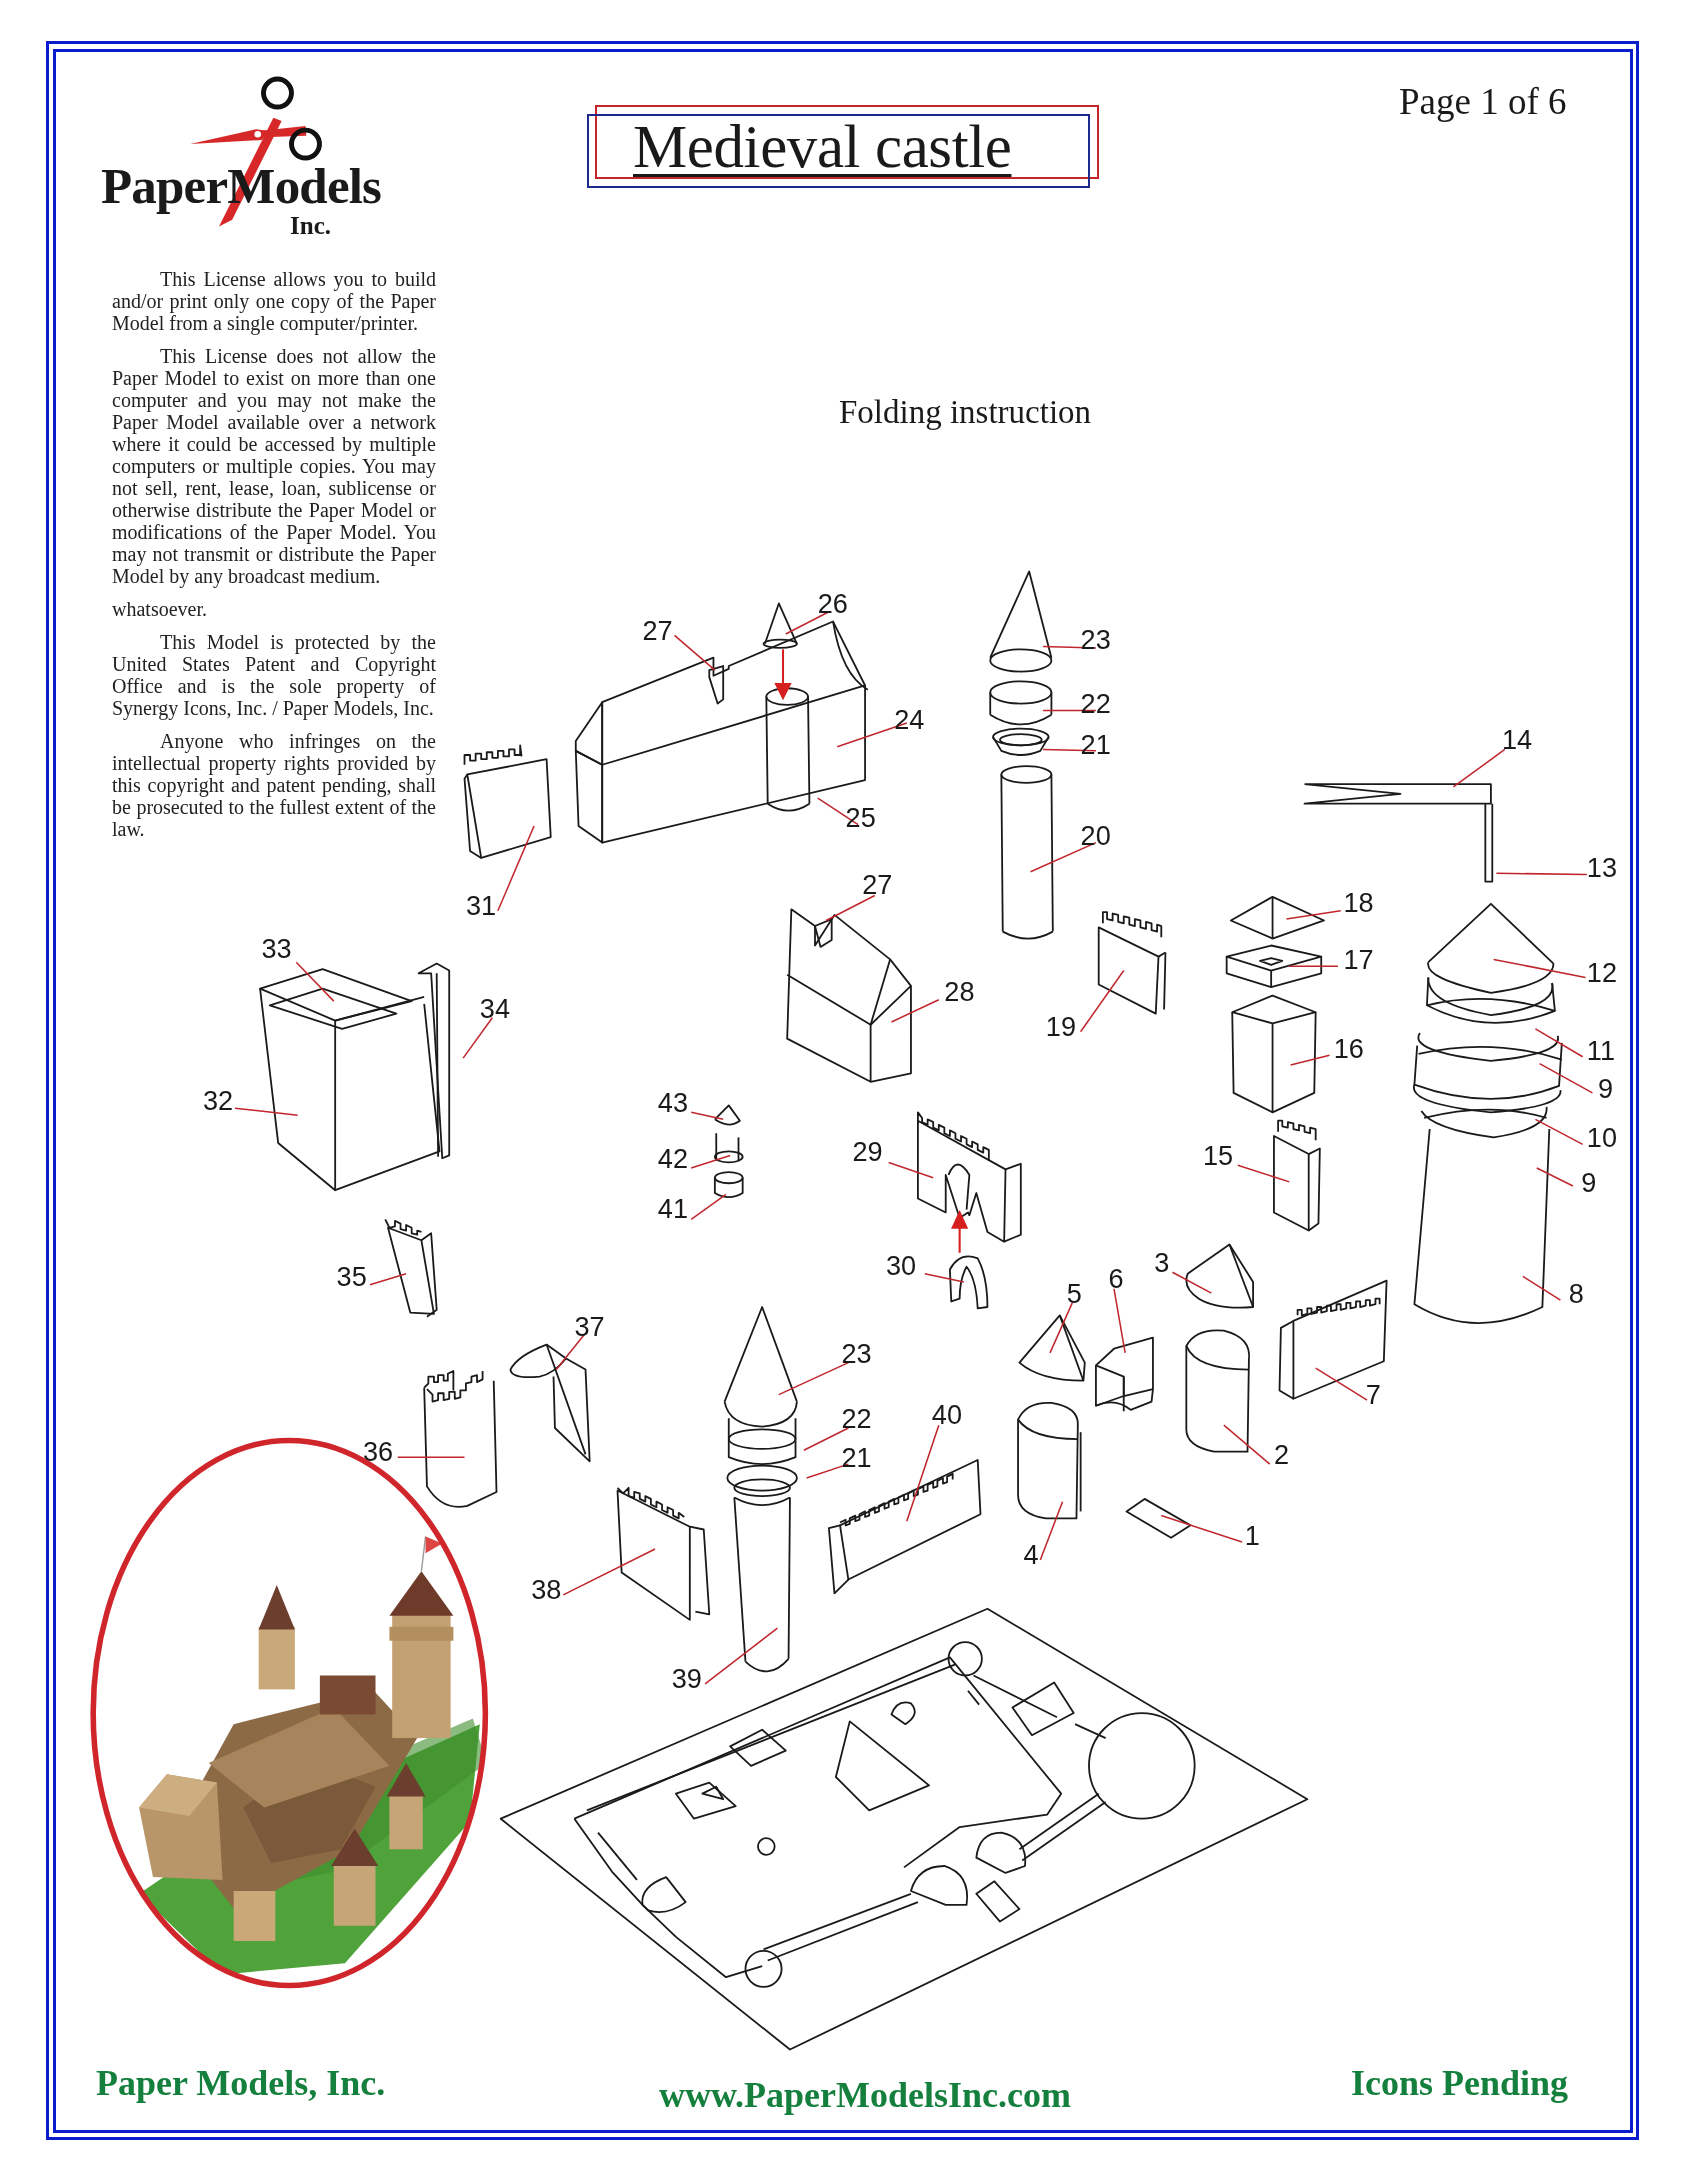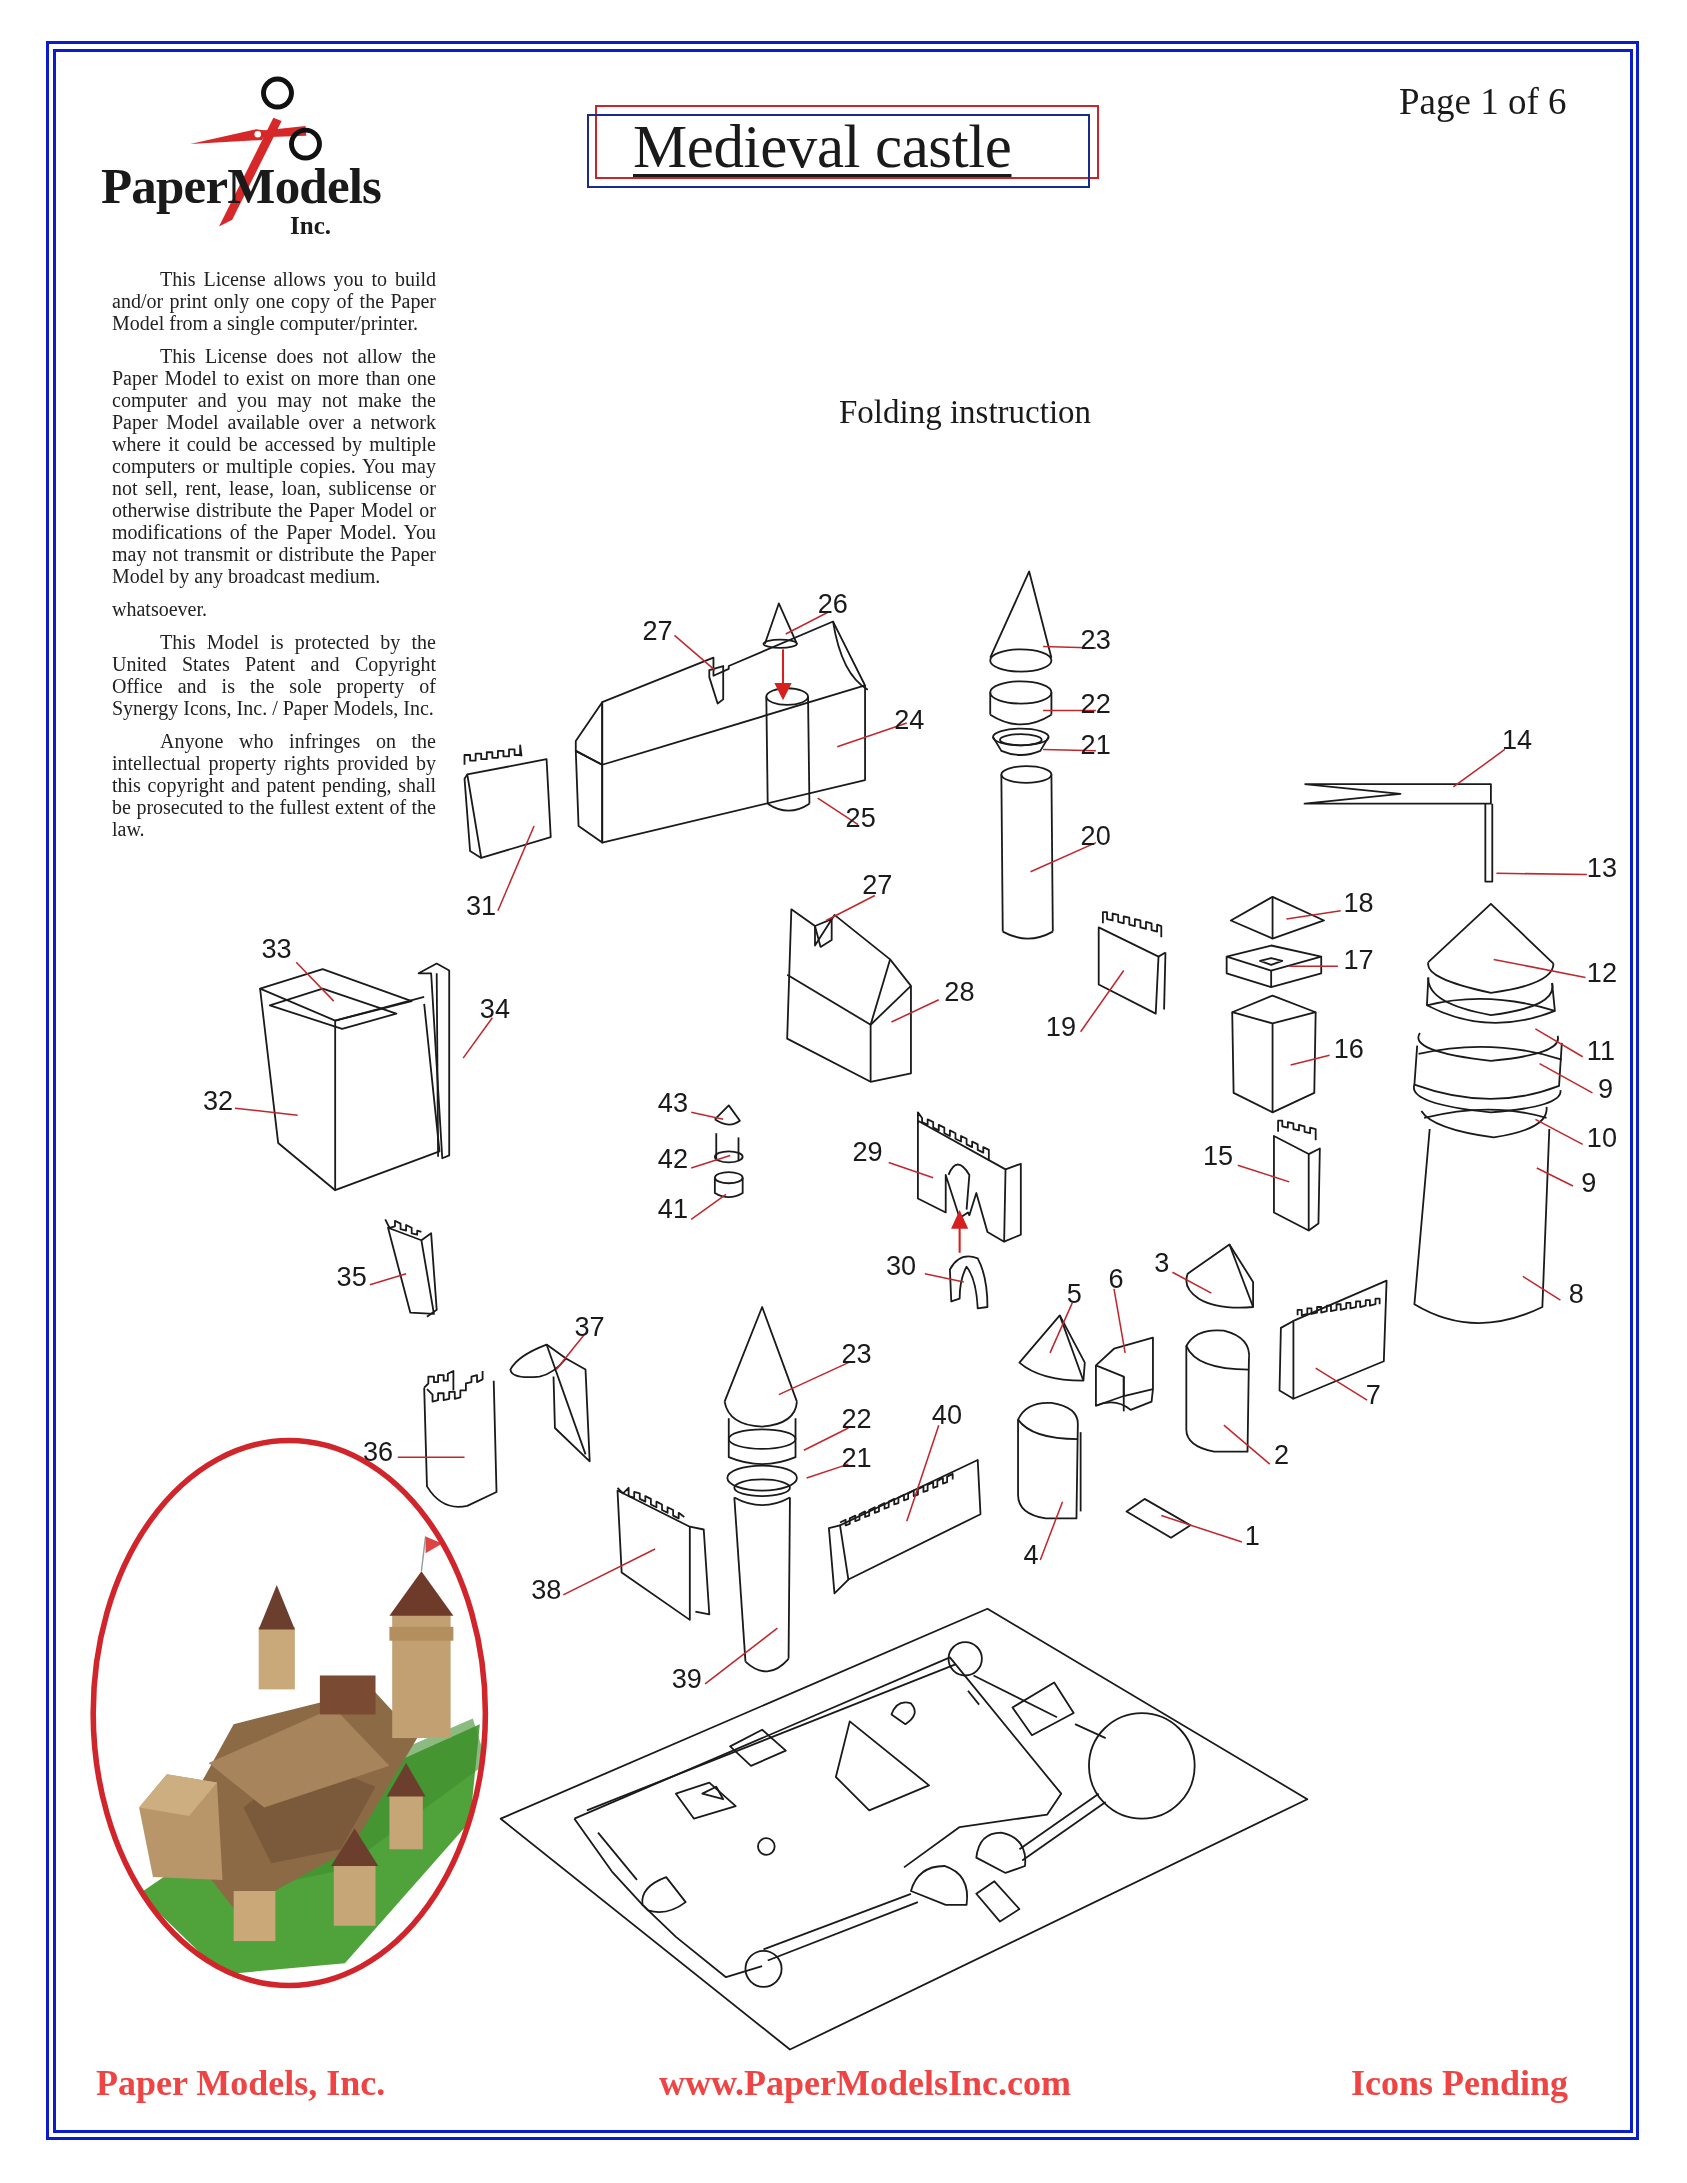--- a/index.html
+++ b/index.html
@@ -12,23 +12,23 @@
   .license { position:absolute; left:101px; top:257px; width:346px; font-size:20px; line-height:22px; text-align:justify; color:#222; }
   .license p { margin:11px; text-indent:48px; }
   .license p.noindent { text-indent:0; }
   .title-wrap { position:absolute; left:587px; top:105px; width:512px; height:82px;padding-left:24px; }
   .title-red { position:absolute; left:8.2px; top:0; width:504px; height:74px; border:2.5px solid #c8252b; box-sizing:border-box; }
   .title-blue { position:absolute; left:0; top:9px; width:503px; height:74px; border:2.5px solid #1c2a8c; box-sizing:border-box; }
   .title-text { position:absolute; left:46px; top:6.6px; font-size:61px; line-height:69px; text-decoration:underline; text-decoration-thickness:3.3px; text-underline-offset:6.6px; white-space:nowrap; letter-spacing:-0.4px; }
   .page-no { position:absolute; left:1399px; top:79px; font-size:37px; line-height:46px; white-space:nowrap; }
   .heading { position:absolute; left:839px; top:392px; font-size:33px; line-height:40px; white-space:nowrap; color:#1a1a1a; }
   .diagram { position:absolute; left:0; top:0; width:1687px; height:2183px; }
-  .footer { position:absolute; top:2062px; font-weight:bold; font-size:36px; line-height:43px; white-space:nowrap; color:#ef4444;font-family:Liberation Serif, serif; }
+  .footer { position:absolute; top:2062px; font-weight:bold; font-size:36px; line-height:43px; white-space:nowrap; color:#15803d;font-family:Liberation Serif, serif; }
   .f-left { left:96px; }
-  .f-center { left:659px; }
+  .f-center { left:659px;margin-top:12px; }
   .f-right { left:1351px; }
   svg text.num { font-family:"Liberation Sans", sans-serif; font-size:19.5px; fill:#1a1a1a; }
 </style>
 </head>
 <body>
 
 <div class="frame-outer"></div>
 <div class="frame-inner"></div>
 
 <svg class="logo" viewBox="0 0 360 215">

